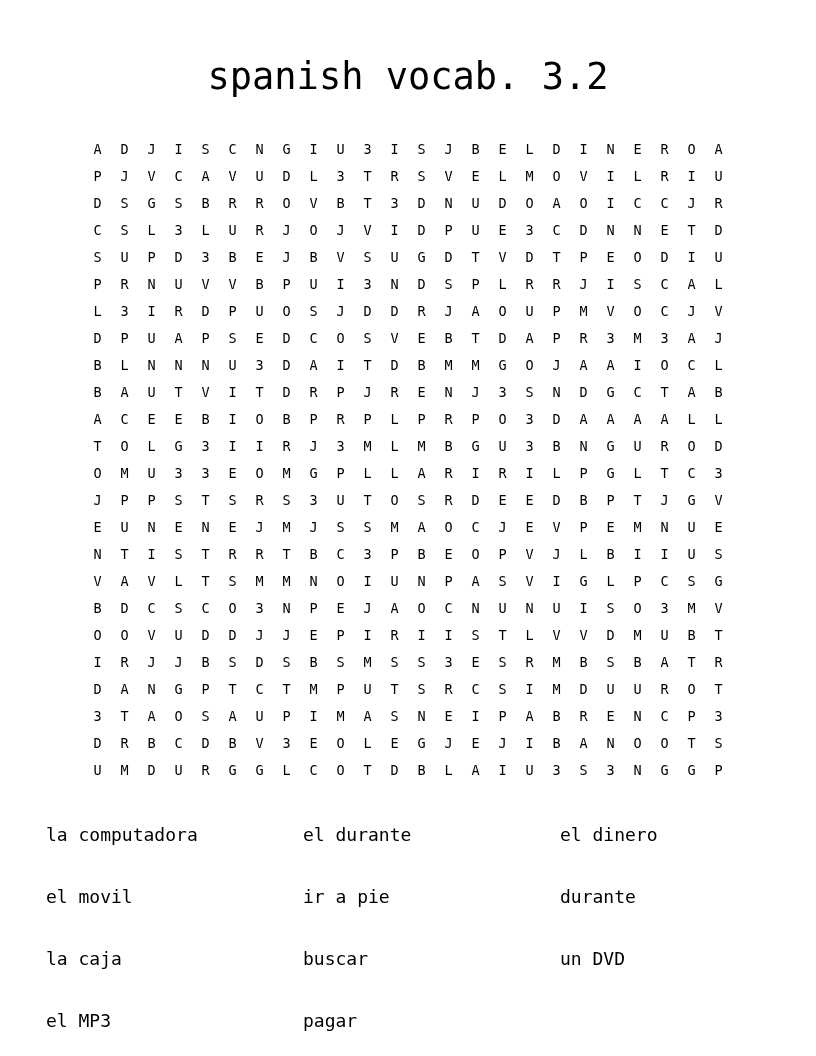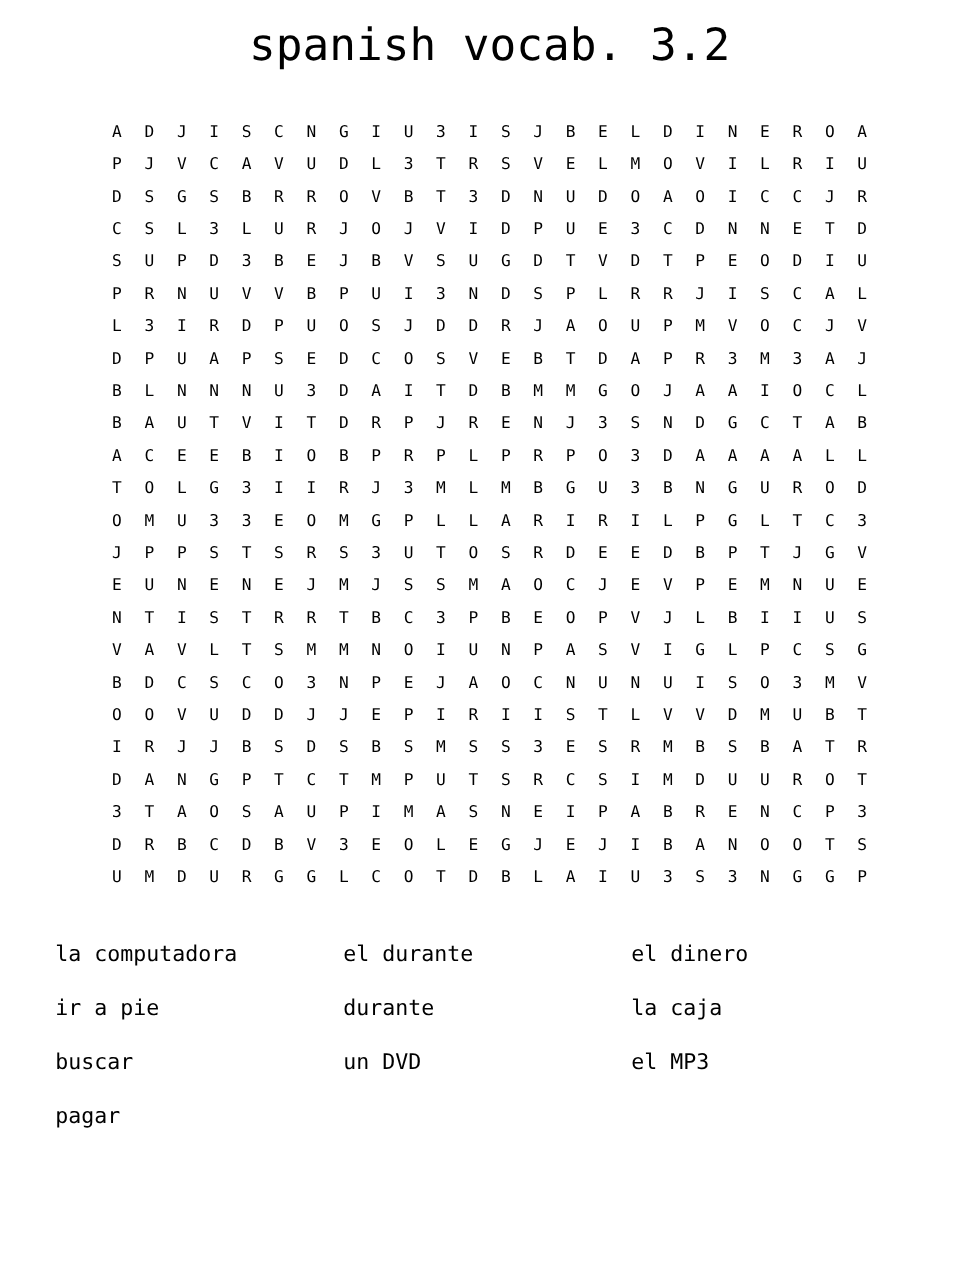--- a/index.html
+++ b/index.html
@@ -20,21 +20,21 @@
     height: 1056px;
     position: relative;
   }
   .title {
     text-align: center;
     font-family: "DejaVu Sans Mono", monospace;
     font-size: 37px;
     font-weight: normal;
     letter-spacing: 0px;
     margin: 0;
-    padding-top: 16px;
+    padding-top: 55px;
     color: #000000;
   }
   .grid {
     margin: 0 auto;
     margin-top: 38px;
     width: 648px;
     border-collapse: collapse;
   }
   .grid td {
     width: 27px;
@@ -48,20 +48,21 @@
     line-height: 27px;
   }
   .words {
     margin-top: 28px;
     margin-left: 46px;
     width: 720px;
     display: grid;
     grid-template-columns: 240px 240px 240px;
     grid-auto-rows: 45px;
     align-items: center;
+    gap: 17px;
   }
   .word {
     font-family: "DejaVu Sans Mono", monospace;
     font-size: 18px;
     color: #000000;
     white-space: nowrap;
   }
 </style>
 </head>
 <body>
@@ -696,20 +697,21 @@
           <td>G</td>
           <td>P</td>
         </tr>
       </tbody>
   </table>
 
   <div class="words">
       <div class="word">la computadora</div>
       <div class="word">el durante</div>
       <div class="word">el dinero</div>
+      <div class="word">el movil</div>
       <div class="word">ir a pie</div>
       <div class="word">durante</div>
       <div class="word">la caja</div>
       <div class="word">buscar</div>
       <div class="word">un DVD</div>
       <div class="word">el MP3</div>
       <div class="word">pagar</div>
     </div>
 
 </div>

